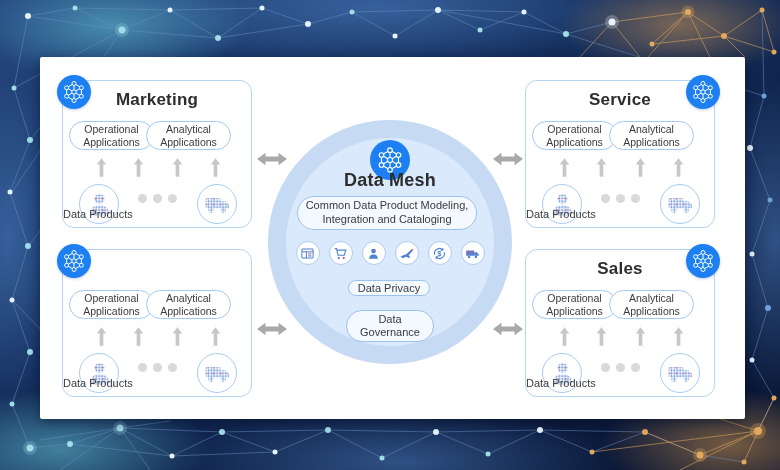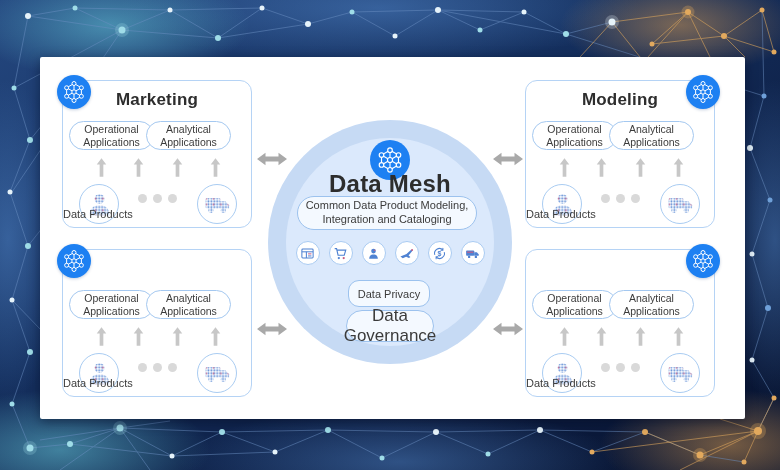--- a/index.html
+++ b/index.html
@@ -38,29 +38,29 @@
 
   
   .circle-outer{position:absolute;left:228px;top:63px;width:244px;height:244px;
                 border-radius:50%;background:#c6daf4;}
   .circle-inner{position:absolute;left:246px;top:81px;width:208px;height:208px;
                 border-radius:50%;background:#dbe9fc;}
   .center-badge{position:absolute;left:330px;top:83px;width:40px;height:40px;border-radius:50%;
                 background:#1d80f2;display:flex;align-items:center;justify-content:center;}
   .center-badge svg{width:30px;height:30px;display:block;}
   .center-title{position:absolute;left:228px;width:244px;top:113px;text-align:center;
-                font-size:24px;font-weight:700;color:#2d2d2d;letter-spacing:.2px;}
+                font-size:18px;font-weight:700;color:#2d2d2d;letter-spacing:.2px;}
   .center-pill{position:absolute;background:#f4f9ff;border:1.2px solid #9cc2ee;
                display:flex;align-items:center;justify-content:center;text-align:center;
                color:#3b3b3b;white-space:pre-line;box-sizing:border-box;}
   .cp-main{left:257px;top:139px;width:180px;height:34px;border-radius:17px;
            font-size:11px;line-height:1.25;}
-  .cp-privacy{left:308px;top:223px;width:82px;height:27px;border-radius:11px;font-size:11px;}
+  .cp-privacy{left:308px;top:223px;width:82px;height:16px;border-radius:11px;font-size:11px;}
   .cp-governance{left:306px;top:253px;width:88px;height:32px;border-radius:16px;
-                 font-size:17px;line-height:1.2;}
+                 font-size:11px;line-height:1.2;}
   .icon-row{position:absolute;left:228px;top:184px;width:244px;display:flex;
             justify-content:center;gap:9px;}
   .mini-circle{width:24px;height:24px;border-radius:50%;background:#fff;border:1.2px solid #a9cbf2;
                display:flex;align-items:center;justify-content:center;box-sizing:border-box;}
   .mini-circle svg{width:15px;height:15px;display:block;}
   .dbl-arrow{position:absolute;width:30px;height:14px;}
   .da-lt{left:217px;top:95px}.da-lb{left:217px;top:265px}
   .da-rt{left:453px;top:95px}.da-rb{left:453px;top:265px}
 </style>
 </head>
@@ -260,21 +260,21 @@
         </div>
       <div class="dp-label">Data Products</div>
     </div>
 
     <div class="panel p-service">
       <div class="badge tr">
           <svg>
             <use href="#sym-mesh"></use>
           </svg>
         </div>
-      <div class="panel-title">Modeling</div>
+      <div class="panel-title">Service</div>
       <div class="app-pill op">Operational
 Applications</div>
       <div class="app-pill an">Analytical
 Applications</div>
       <svg class="arrow-up a1">
           <use href="#sym-uparrow"></use>
         </svg>
       <svg class="arrow-up a2">
           <use href="#sym-uparrow"></use>
         </svg>
@@ -341,20 +341,21 @@
         </div>
       <div class="dp-label">Data Products</div>
     </div>
 
     <div class="panel p-sales">
       <div class="badge tr">
           <svg>
             <use href="#sym-mesh"></use>
           </svg>
         </div>
+      <div class="panel-title">Sales</div>
       <div class="app-pill op">Operational
 Applications</div>
       <div class="app-pill an">Analytical
 Applications</div>
       <svg class="arrow-up a1">
           <use href="#sym-uparrow"></use>
         </svg>
       <svg class="arrow-up a2">
           <use href="#sym-uparrow"></use>
         </svg>

